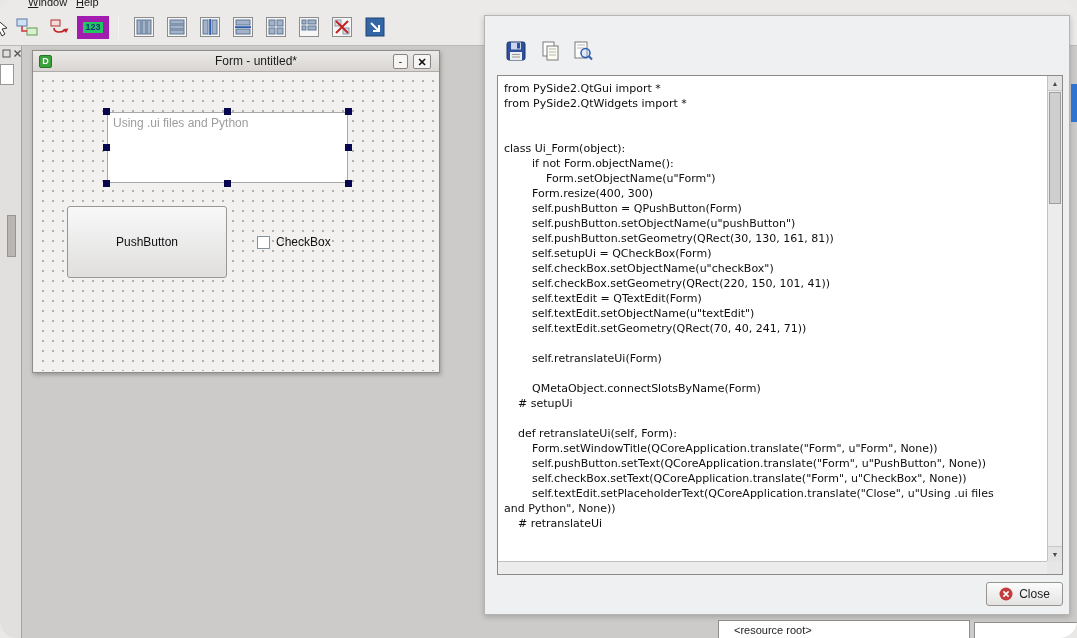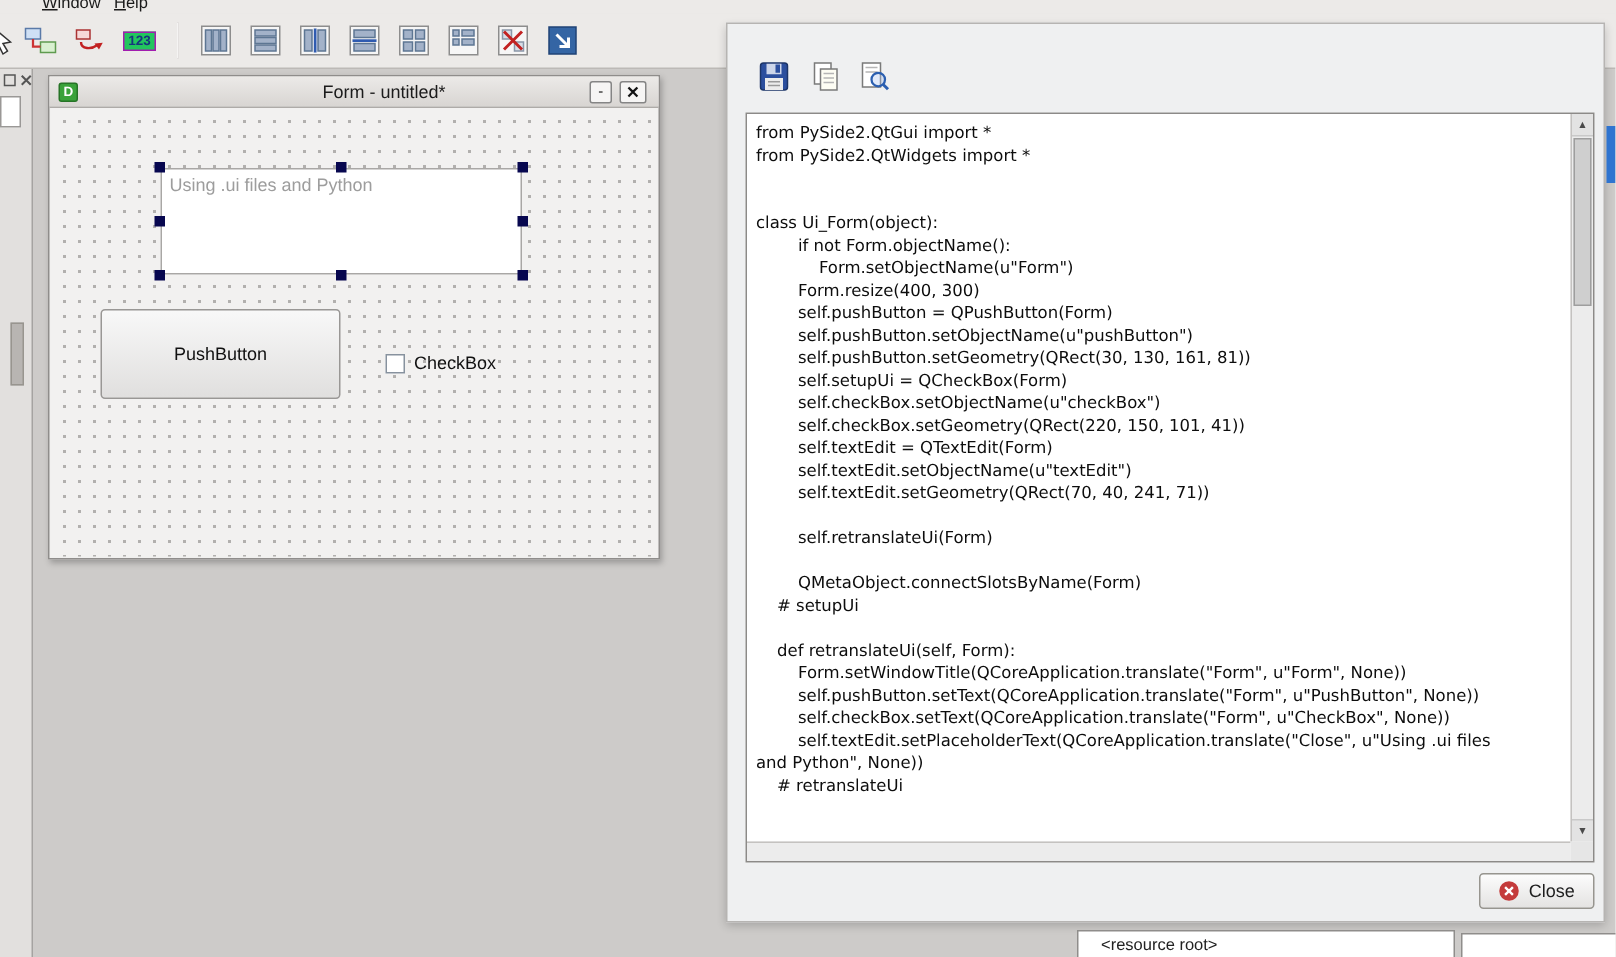--- a/index.html
+++ b/index.html
@@ -1,29 +1,29 @@
 <!DOCTYPE html>
 <html><head>
 <meta charset="utf-8">
 <style>
   * { margin:0; padding:0; box-sizing:border-box; }
   html,body { width:1077px; height:638px; }
   body { font-family:"Liberation Sans", sans-serif; background:#eae8e6; }
-  .screen { position:relative; width:1077px; height:638px; overflow:hidden; background:#eae8e6; }
+  .screen { position:relative; width:1077px; height:638px; overflow:hidden; background:#eae8e6;border-radius:17px; }
 
   
   .menubar { position:absolute; left:0; top:0; width:1077px; height:9px; background:#eceae8; overflow:hidden; }
   .menu-item { position:absolute; top:-3px; font-size:11px; color:#1a1a1a; line-height:11px; }
   .menu-item::first-letter { text-decoration:underline; }
   .menu-window { left:28px; } .menu-help { left:76px; }
 
   .toolbar { position:absolute; left:0; top:9px; width:1077px; height:37px; background:#eceae8; border-bottom:1px solid #bcb9b6; }
   .tbtn { position:absolute; top:5px; width:26px; height:26px; display:flex; align-items:center; justify-content:center; border-radius:2px; }
   .tsep { position:absolute; top:6px; width:1px; height:24px; background:#b3b0ad; border-right:1px solid #f5f4f3; }
-  .tab123 { font-size:9px; font-weight:bold; color:#17357d; background:#22c55e; border:1px solid #a21caf; padding:1px 2px; line-height:9px; }
+  .tab123 { font-size:9px; font-weight:bold; color:#17357d; background:#22c55e; border:6px solid #a21caf; padding:1px 2px; line-height:9px; }
 
   
   .left-panel { position:absolute; left:0; top:46px; width:22px; height:592px; background:#e2e0de; border-right:1px solid #a5a3a1; }
   .dock-btn { position:absolute; top:2px; width:10px; height:10px; display:flex; align-items:center; justify-content:center; }
   .filter-sliver { position:absolute; left:0; top:18px; width:14px; height:21px; background:#fff; border:1px solid #9a9896; }
   .left-scroll-thumb { position:absolute; left:7px; top:169px; width:9px; height:42px; background:#b8b5b2; border:1px solid #98958f; }
 
   
   .mdi { position:absolute; left:22px; top:46px; width:1055px; height:592px; background:#cdcbc9; }
 
@@ -39,21 +39,21 @@
              background-image:radial-gradient(#b2b0ae 1px, transparent 1.1px); background-size:10px 10px; background-position:4px 4px; }
 
   .d-textedit { position:absolute; left:73px; top:40px; width:241px; height:71px; background:#fff; border:1px solid #a9a7a5; }
   .d-placeholder { position:absolute; left:5px; top:3px; font-size:12px; color:#9d9d9d; }
   .handles { position:absolute; left:73px; top:40px; width:241px; height:71px; pointer-events:none; }
   .handle { position:absolute; width:7px; height:7px; background:#07074f; pointer-events:auto; }
   .h-tl{left:-4px;top:-4px} .h-tm{left:calc(50% - 4px);top:-4px} .h-tr{right:-4px;top:-4px}
   .h-ml{left:-4px;top:calc(50% - 4px)} .h-mr{right:-4px;top:calc(50% - 4px)}
   .h-bl{left:-4px;bottom:-4px} .h-bm{left:calc(50% - 4px);bottom:-4px} .h-br{right:-4px;bottom:-4px}
 
-  .d-pushbutton { position:absolute; left:33px; top:134px; width:160px; height:60px; background:linear-gradient(#f8f8f8,#e0dfde); border:1px solid #999795; border-radius:3px; display:flex; align-items:center; justify-content:center; font-size:12px; color:#111; }
+  .d-pushbutton { position:absolute; left:33px; top:134px; width:160px; height:72px; background:linear-gradient(#f8f8f8,#e0dfde); border:1px solid #999795; border-radius:3px; display:flex; align-items:center; justify-content:center; font-size:12px; color:#111; }
   .d-checkbox { position:absolute; left:223px; top:162px; height:16px; display:flex; align-items:center; gap:6px; }
   .cb-box { width:13px; height:13px; background:#fff; border:1px solid #87929e; }
   .cb-label { font-size:12px; color:#111; }
 
   
   .code-dialog { position:absolute; left:484px; top:15px; width:586px; height:600px; background:#eff0f1; border:1px solid #b6b4b2; box-shadow:0 2px 6px rgba(0,0,0,.2); }
   .dlg-btn { position:absolute; top:23px; width:24px; height:24px; display:flex; align-items:center; justify-content:center; }
   .dlg-save{left:19px} .dlg-copy{left:54px} .dlg-find{left:86px}
 
   .code-area { position:absolute; left:12px; top:59px; width:566px; height:500px; background:#fff; border:1px solid #8c8a88; }

